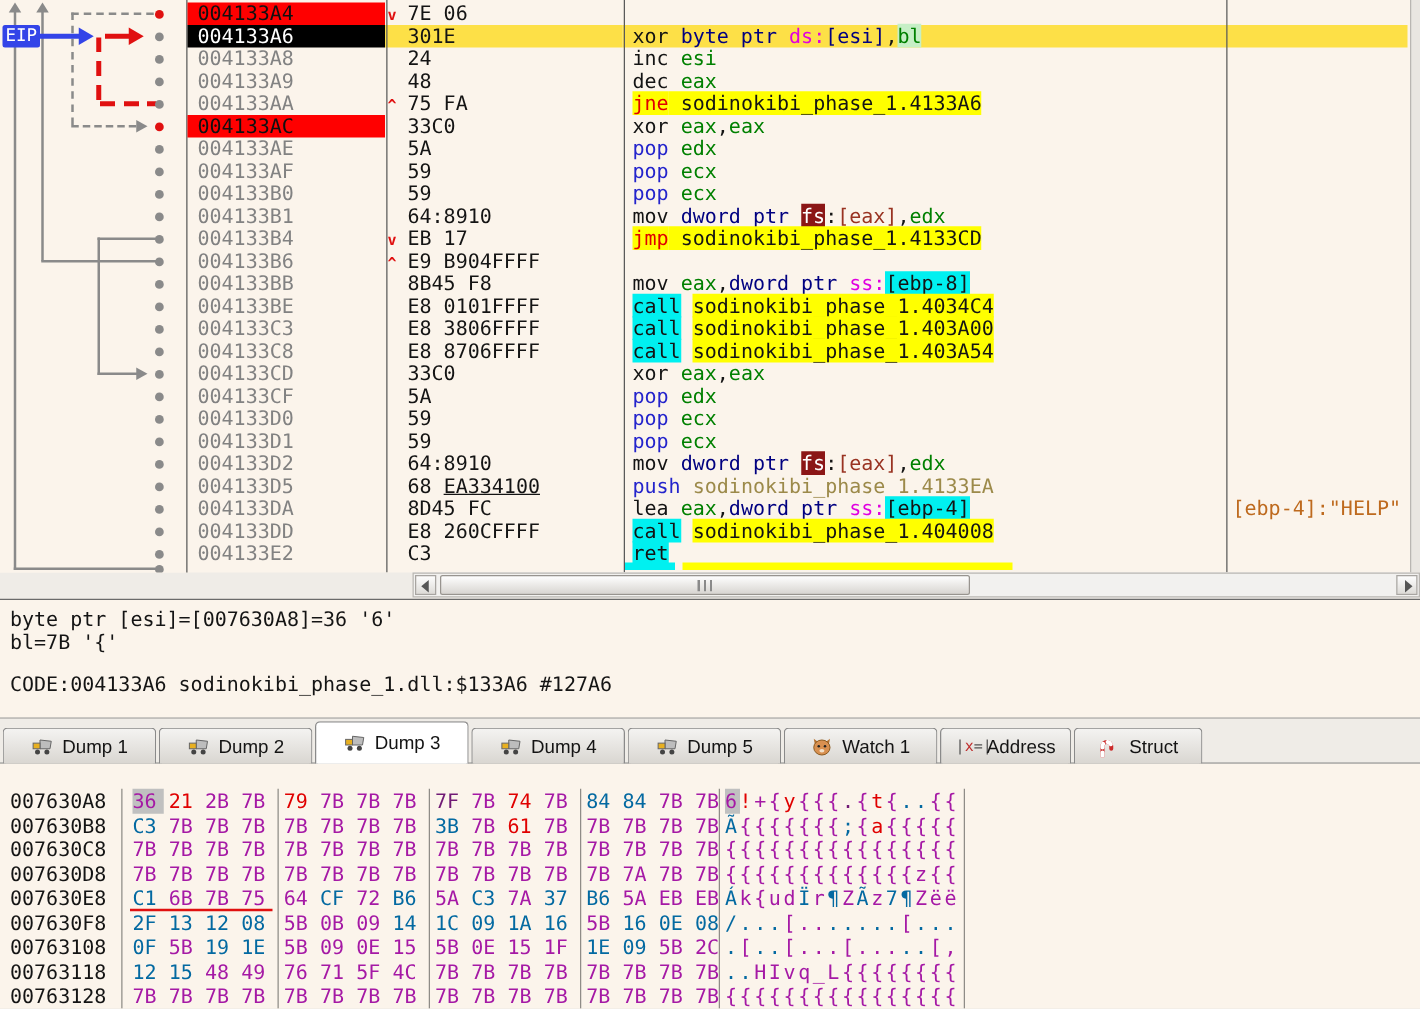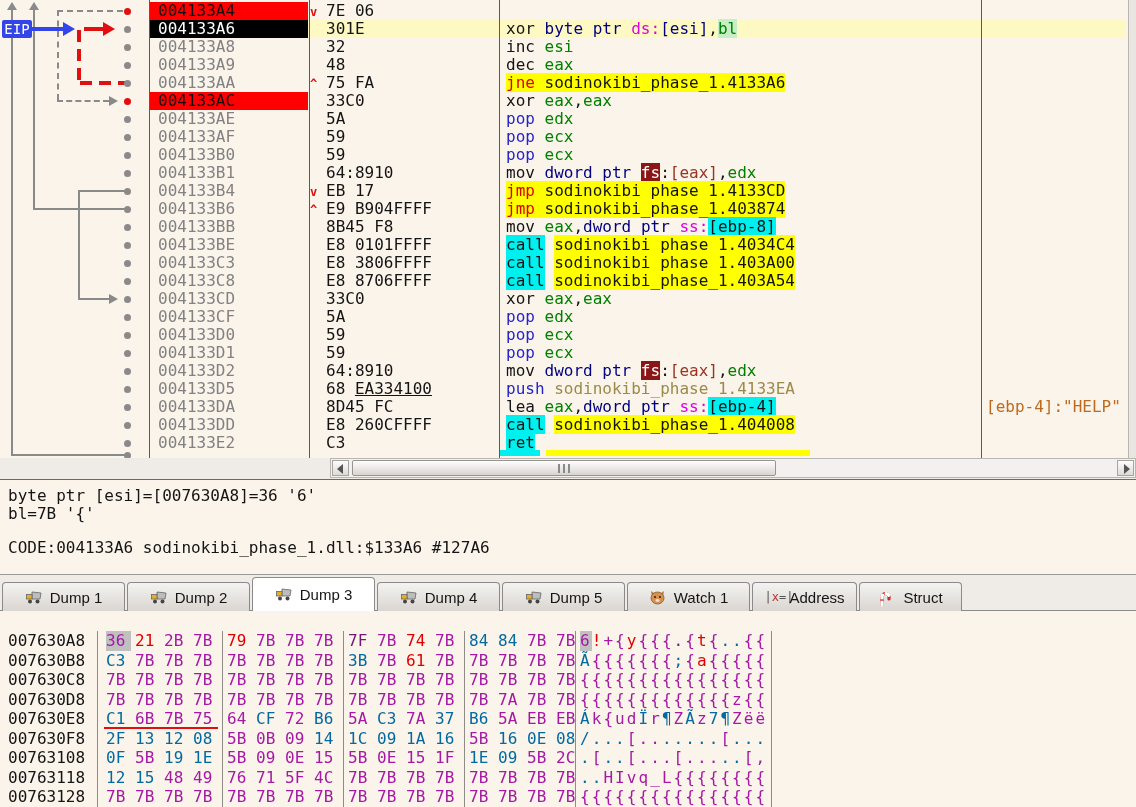--- a/index.html
+++ b/index.html
@@ -24,21 +24,21 @@
   #eip-arrow{position:absolute;left:31px;top:27px;width:34px;height:4px;background:#3344E8;}
   #drows{position:absolute;left:150px;top:2px;width:986px;}
   .drow{position:absolute;left:0;height:18px;line-height:18px;white-space:pre;display:flex;}
   .c-addr{width:158px;padding-left:8px;box-sizing:border-box;color:#828282;}
   .c-addr.bp{background:#FF0000;color:#101010;}
   .c-addr.eip{background:#000000;color:#FFFFFF;}
   .c-bytes{width:190px;box-sizing:border-box;padding-left:2px;color:#141414;}
   .c-bytes .jarw{display:inline-block;width:16px;color:#E01010;font-weight:bold;font-size:12px;}
   .c-instr{width:482px;box-sizing:border-box;padding-left:8px;}
   .c-com{width:146px;box-sizing:border-box;padding-left:6px;color:#BE6A1E;}
-  .drow.sel .c-bytes,.drow.sel .c-instr,.drow.sel .c-com{background:#fef9c3;}
+  .drow.sel .c-bytes,.drow.sel .c-instr,.drow.sel .c-com{background:#fde047;}
   .vsep{position:absolute;top:0;width:1px;height:458px;background:#5a5a5a;}
   
   .sg-mn{color:#141414;} .sg-mnb{color:#2424CC;} .sg-pl{color:#141414;}
   .sg-mnj{color:#E00000;background:#FFFF00;} .sg-y{color:#141414;background:#FFFF00;}
   .sg-mnc{color:#141414;background:#00F0F0;} .sg-cy{color:#141414;background:#00F0F0;}
   .sg-tan{color:#9C8A4A;} .sg-reg{color:#008000;} .sg-ptr{color:#000080;}
   .sg-seg{color:#E000E0;} .sg-fs{color:#FFFFFF;background:#8B1616;}
   .sg-mem{color:#993322;} .sg-regh{color:#008000;background:#C6EFC6;}
   .sg-u{text-decoration:underline;}
   
@@ -145,30 +145,30 @@
           <div class="dot g" style="left: 124px; top: 403.5px;"></div>
           <div class="dot g" style="left: 124px; top: 421.5px;"></div>
           <div class="dot g" style="left: 124px; top: 439.5px;"></div>
         </div>
       <div class="dot g" style="left:124px;top:452px;"></div>
     </div>
 
     <div id="drows">
         <div class="drow" style="top: 0px;"><div class="c-addr bp">004133A4</div><div class="c-bytes"><span class="jarw">v</span><span>7E 06</span></div><div class="c-com"></div></div>
         <div class="drow sel" style="top: 18px;"><div class="c-addr eip">004133A6</div><div class="c-bytes"><span class="jarw"></span><span>301E</span></div><div class="c-instr"><span class="sg-mn">xor </span><span class="sg-ptr">byte ptr </span><span class="sg-seg">ds:</span><span class="sg-ptr">[esi]</span><span class="sg-pl">,</span><span class="sg-regh">bl</span></div><div class="c-com"></div></div>
-        <div class="drow" style="top: 36px;"><div class="c-addr">004133A8</div><div class="c-bytes"><span class="jarw"></span><span>32</span></div><div class="c-instr"><span class="sg-mn">inc </span><span class="sg-reg">esi</span></div><div class="c-com"></div></div>
+        <div class="drow" style="top: 36px;"><div class="c-addr">004133A8</div><div class="c-bytes"><span class="jarw"></span><span>24</span></div><div class="c-instr"><span class="sg-mn">inc </span><span class="sg-reg">esi</span></div><div class="c-com"></div></div>
         <div class="drow" style="top: 54px;"><div class="c-addr">004133A9</div><div class="c-bytes"><span class="jarw"></span><span>48</span></div><div class="c-instr"><span class="sg-mn">dec </span><span class="sg-reg">eax</span></div><div class="c-com"></div></div>
         <div class="drow" style="top: 72px;"><div class="c-addr">004133AA</div><div class="c-bytes"><span class="jarw">^</span><span>75 FA</span></div><div class="c-instr"><span class="sg-mnj">jne</span><span class="sg-y"> sodinokibi_phase_1.4133A6</span></div><div class="c-com"></div></div>
         <div class="drow" style="top: 90px;"><div class="c-addr bp">004133AC</div><div class="c-bytes"><span class="jarw"></span><span>33C0</span></div><div class="c-instr"><span class="sg-mn">xor </span><span class="sg-reg">eax</span><span class="sg-pl">,</span><span class="sg-reg">eax</span></div><div class="c-com"></div></div>
         <div class="drow" style="top: 108px;"><div class="c-addr">004133AE</div><div class="c-bytes"><span class="jarw"></span><span>5A</span></div><div class="c-instr"><span class="sg-mnb">pop </span><span class="sg-reg">edx</span></div><div class="c-com"></div></div>
         <div class="drow" style="top: 126px;"><div class="c-addr">004133AF</div><div class="c-bytes"><span class="jarw"></span><span>59</span></div><div class="c-instr"><span class="sg-mnb">pop </span><span class="sg-reg">ecx</span></div><div class="c-com"></div></div>
         <div class="drow" style="top: 144px;"><div class="c-addr">004133B0</div><div class="c-bytes"><span class="jarw"></span><span>59</span></div><div class="c-instr"><span class="sg-mnb">pop </span><span class="sg-reg">ecx</span></div><div class="c-com"></div></div>
         <div class="drow" style="top: 162px;"><div class="c-addr">004133B1</div><div class="c-bytes"><span class="jarw"></span><span>64:8910</span></div><div class="c-instr"><span class="sg-mn">mov </span><span class="sg-ptr">dword ptr </span><span class="sg-fs">fs</span><span class="sg-pl">:</span><span class="sg-mem">[eax]</span><span class="sg-pl">,</span><span class="sg-reg">edx</span></div><div class="c-com"></div></div>
         <div class="drow" style="top: 180px;"><div class="c-addr">004133B4</div><div class="c-bytes"><span class="jarw">v</span><span>EB 17</span></div><div class="c-instr"><span class="sg-mnj">jmp</span><span class="sg-y"> sodinokibi_phase_1.4133CD</span></div><div class="c-com"></div></div>
-        <div class="drow" style="top: 198px;"><div class="c-addr">004133B6</div><div class="c-bytes"><span class="jarw">^</span><span>E9 B904FFFF</span></div><div class="c-instr"><span class="sg-mnj">jmp</span><span class="sg-y"> sodinokibi_phase_1.403874</span></div><div class="c-com"></div></div>
+        <div class="drow" style="top: 198px;"><div class="c-addr">004133B6</div><div class="c-bytes"><span class="jarw">^</span><span>E9 B904FFFF</span></div><div class="c-com"></div></div>
         <div class="drow" style="top: 216px;"><div class="c-addr">004133BB</div><div class="c-bytes"><span class="jarw"></span><span>8B45 F8</span></div><div class="c-instr"><span class="sg-mn">mov </span><span class="sg-reg">eax</span><span class="sg-pl">,</span><span class="sg-ptr">dword ptr </span><span class="sg-seg">ss:</span><span class="sg-cy">[ebp-8]</span></div><div class="c-com"></div></div>
         <div class="drow" style="top: 234px;"><div class="c-addr">004133BE</div><div class="c-bytes"><span class="jarw"></span><span>E8 0101FFFF</span></div><div class="c-instr"><span class="sg-mnc">call</span><span class="sg-pl"> </span><span class="sg-y">sodinokibi_phase_1.4034C4</span></div><div class="c-com"></div></div>
         <div class="drow" style="top: 252px;"><div class="c-addr">004133C3</div><div class="c-bytes"><span class="jarw"></span><span>E8 3806FFFF</span></div><div class="c-instr"><span class="sg-mnc">call</span><span class="sg-pl"> </span><span class="sg-y">sodinokibi_phase_1.403A00</span></div><div class="c-com"></div></div>
         <div class="drow" style="top: 270px;"><div class="c-addr">004133C8</div><div class="c-bytes"><span class="jarw"></span><span>E8 8706FFFF</span></div><div class="c-instr"><span class="sg-mnc">call</span><span class="sg-pl"> </span><span class="sg-y">sodinokibi_phase_1.403A54</span></div><div class="c-com"></div></div>
         <div class="drow" style="top: 288px;"><div class="c-addr">004133CD</div><div class="c-bytes"><span class="jarw"></span><span>33C0</span></div><div class="c-instr"><span class="sg-mn">xor </span><span class="sg-reg">eax</span><span class="sg-pl">,</span><span class="sg-reg">eax</span></div><div class="c-com"></div></div>
         <div class="drow" style="top: 306px;"><div class="c-addr">004133CF</div><div class="c-bytes"><span class="jarw"></span><span>5A</span></div><div class="c-instr"><span class="sg-mnb">pop </span><span class="sg-reg">edx</span></div><div class="c-com"></div></div>
         <div class="drow" style="top: 324px;"><div class="c-addr">004133D0</div><div class="c-bytes"><span class="jarw"></span><span>59</span></div><div class="c-instr"><span class="sg-mnb">pop </span><span class="sg-reg">ecx</span></div><div class="c-com"></div></div>
         <div class="drow" style="top: 342px;"><div class="c-addr">004133D1</div><div class="c-bytes"><span class="jarw"></span><span>59</span></div><div class="c-instr"><span class="sg-mnb">pop </span><span class="sg-reg">ecx</span></div><div class="c-com"></div></div>
         <div class="drow" style="top: 360px;"><div class="c-addr">004133D2</div><div class="c-bytes"><span class="jarw"></span><span>64:8910</span></div><div class="c-instr"><span class="sg-mn">mov </span><span class="sg-ptr">dword ptr </span><span class="sg-fs">fs</span><span class="sg-pl">:</span><span class="sg-mem">[eax]</span><span class="sg-pl">,</span><span class="sg-reg">edx</span></div><div class="c-com"></div></div>
         <div class="drow" style="top: 378px;"><div class="c-addr">004133D5</div><div class="c-bytes"><span class="jarw"></span><span>68 </span><span class="sg-u">EA334100</span></div><div class="c-instr"><span class="sg-mnb">push </span><span class="sg-tan">sodinokibi_phase_1.4133EA</span></div><div class="c-com"></div></div>

